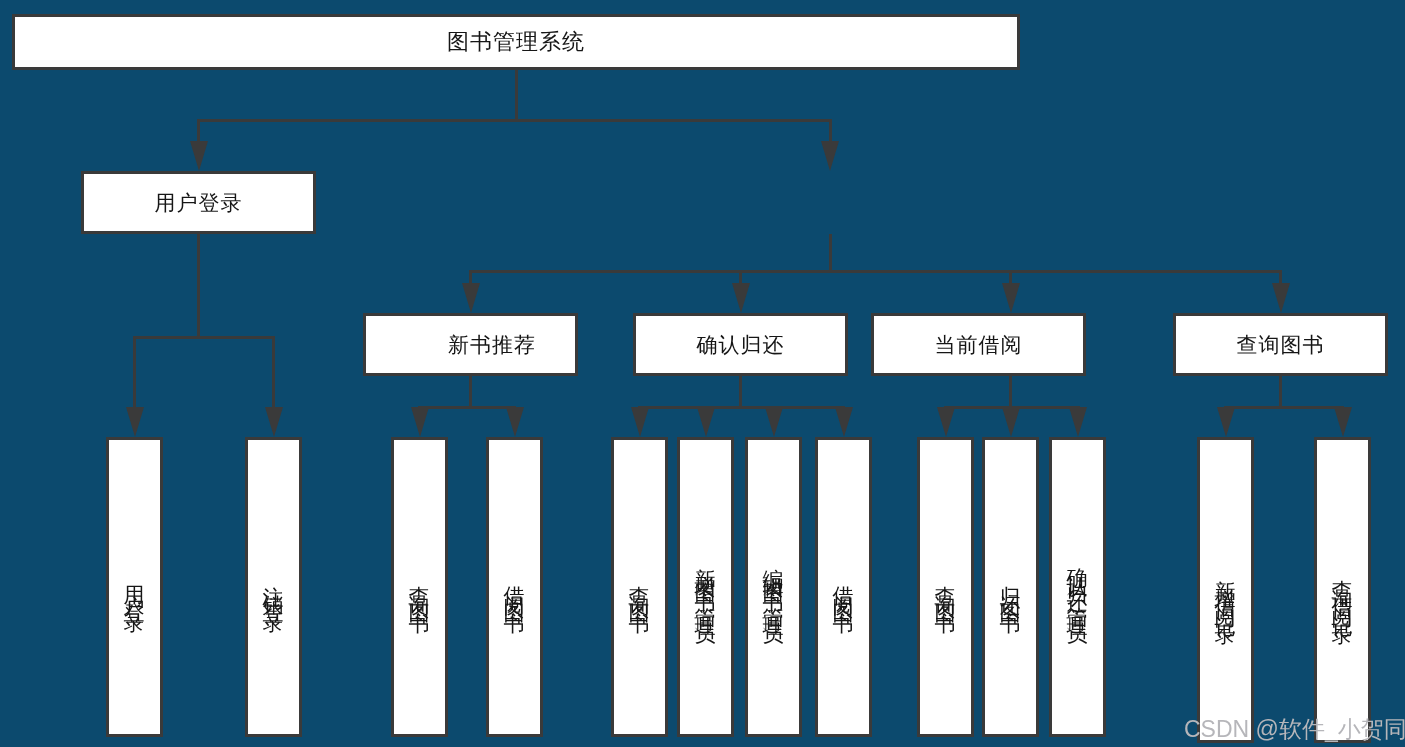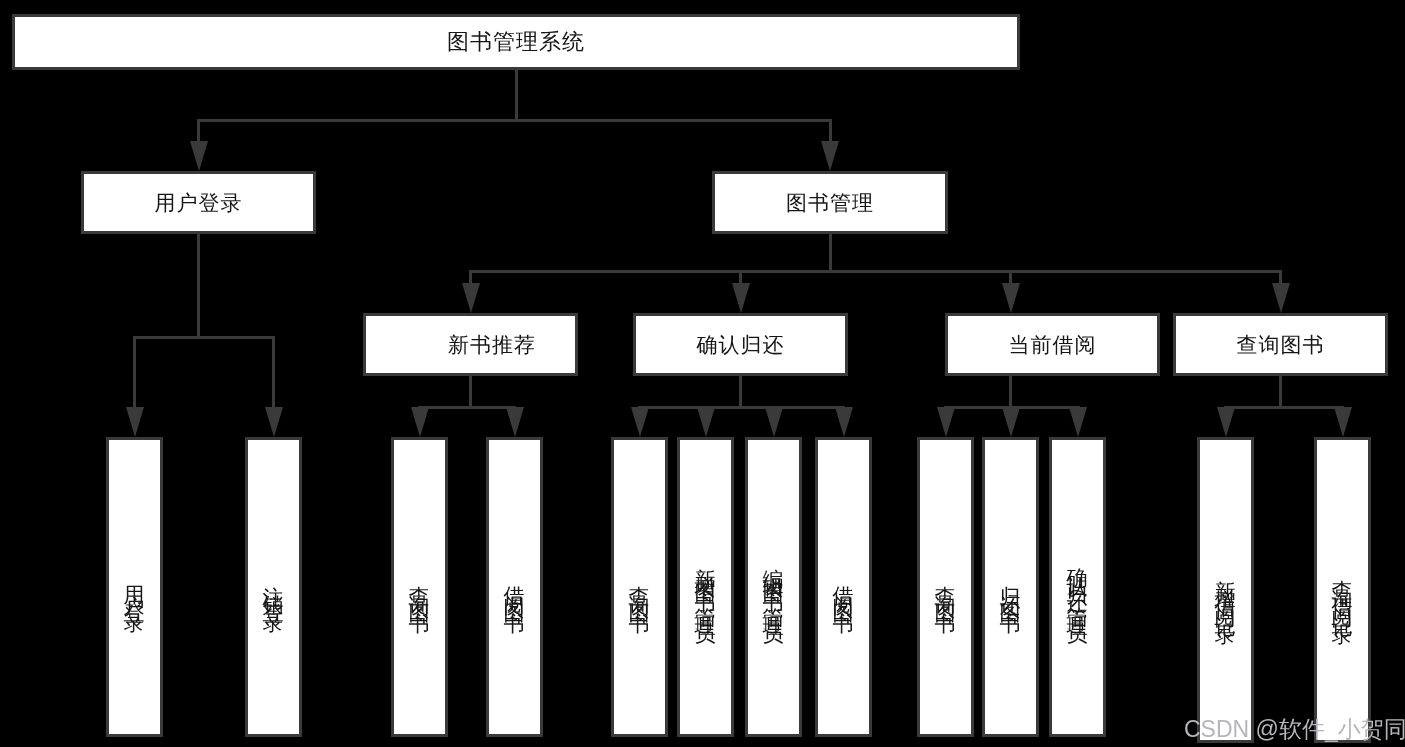--- a/index.html
+++ b/index.html
@@ -1,17 +1,17 @@
 <!DOCTYPE html>
 <html><head>
 <meta charset="utf-8">
 <style>
   html,body { margin:0; padding:0; background:#ffffff; }
   .stage {
-    position:relative; width:1405px; height:747px; background:#000000;
+    position:relative; width:1405px; height:747px; background:#0c4a6e;
     font-family:"Liberation Sans","DejaVu Sans",sans-serif; overflow:hidden;
     color:#161616;
   }
   
   .box {
     position:absolute; box-sizing:border-box; background:#ffffff;
     border:3px solid #3a3a3a; display:flex; align-items:center; justify-content:center;
     font-size:21px; letter-spacing:1px; color:#161616; text-align:center;
   }
   .lvl3 { top:313px; width:215px; height:63px; }
@@ -96,25 +96,24 @@
   <div class="hline" style="left:1224px;top:406px;width:120px;"></div>
   <div class="vline" style="left:1224px;top:406px;height:6px;"></div>
   <div class="vline" style="left:1341px;top:406px;height:6px;"></div>
   <div class="tri" style="left:1217px;top:407px;"></div>
   <div class="tri" style="left:1334px;top:407px;"></div>
 
   <div class="box" style="left:12px;top:14px;width:1008px;height:56px;font-size:22px;">图书管理系统</div>
 
   <div class="box" style="left:81px;top:171px;width:235px;height:63px;">用户登录</div>
 
-  <div class="box" style="left:712px;top:171px;width:236px;height:63px;">图书管理</div>
 
   <div class="box lvl3" style="left:363px;padding-left:43px;">新书推荐</div>
   <div class="box lvl3" style="left:633px;">确认归还</div>
-  <div class="box lvl3" style="left:945px;">当前借阅</div>
+  <div class="box lvl3" style="left:871px;">当前借阅</div>
   <div class="box lvl3" style="left:1173px;">查询图书</div>
 
   <div class="box leaf" style="left:106px;">用户登录</div>
   <div class="box leaf" style="left:245px;">注销登录</div>
 
   <div class="box leaf" style="left:391px;">查询图书</div>
   <div class="box leaf" style="left:486px;">借阅图书</div>
 
   <div class="box leaf" style="left:611px;">查询图书</div>
   <div class="box leaf" style="left:677px;letter-spacing:8px;">新增图书（管理员）</div>

